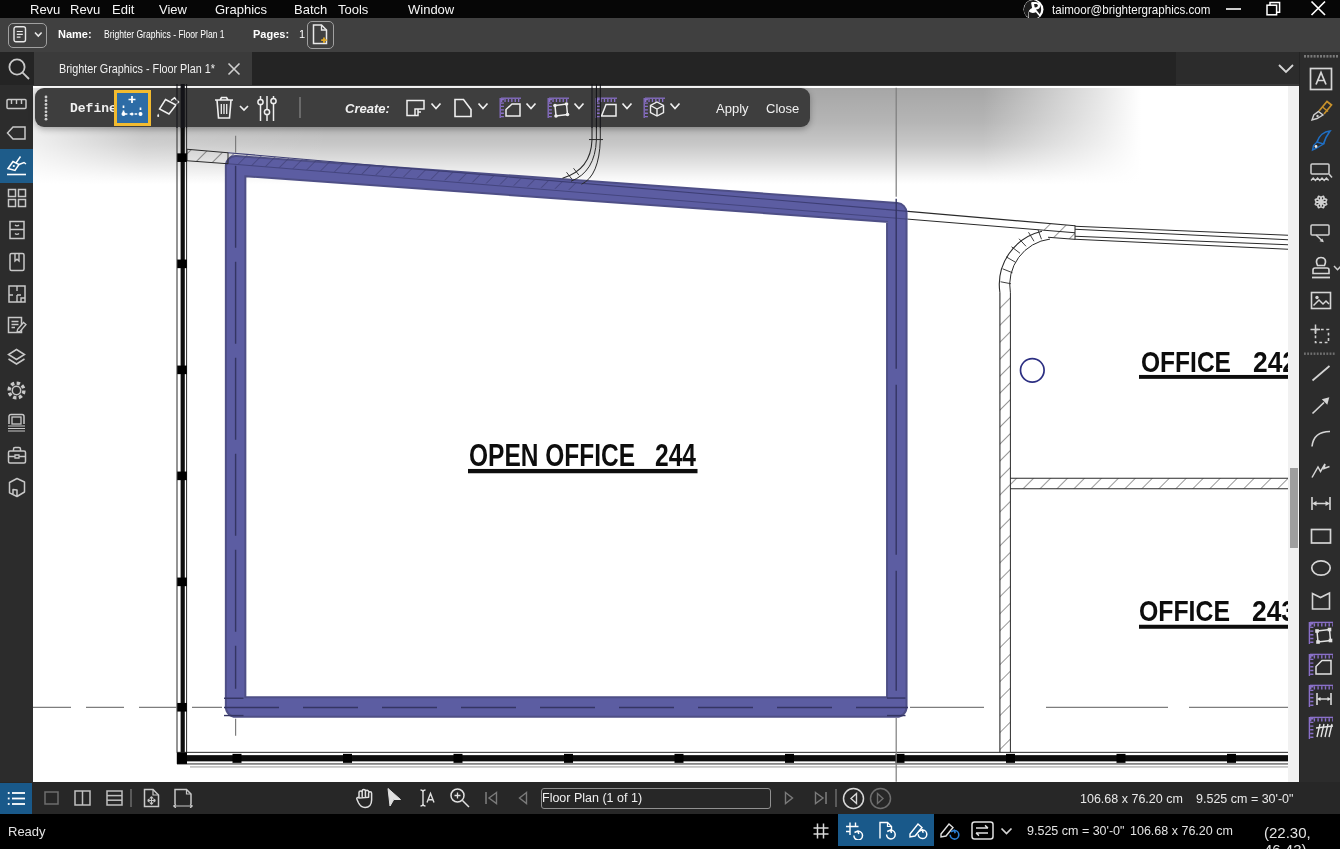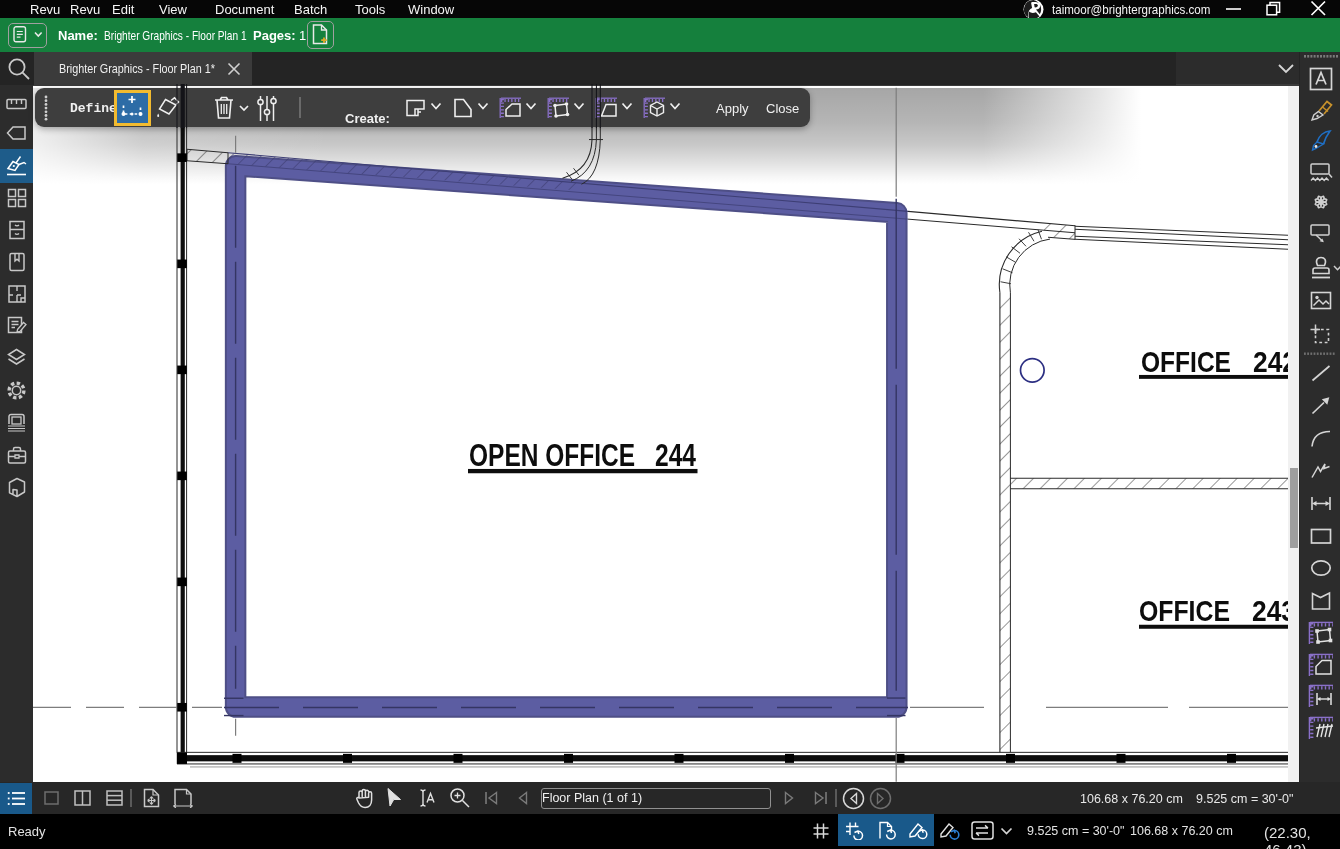--- a/index.html
+++ b/index.html
@@ -4,21 +4,21 @@
 <style>
   html,body{margin:0;padding:0;}
   body{width:1340px;height:849px;overflow:hidden;background:#2c2c2c;
        font-family:"Liberation Sans", sans-serif;-webkit-font-smoothing:antialiased;}
   #app{position:relative;width:1340px;height:849px;}
   .abs{position:absolute;}
   
   #titlebar{position:absolute;left:0;top:0;width:1340px;height:36px;background:#060606;color:#f5f5f5;font-size:13px;}
   #titlebar .mi{position:absolute;top:1.5px;}
   
-  #namebar{position:absolute;left:0;top:18px;width:1340px;height:34px;background:#15803d;color:#fff;font-size:13px;}
+  #namebar{position:absolute;left:0;top:18px;width:1340px;height:34px;background:#404040;color:#fff;font-size:11px;}
   
   #tabbar{position:absolute;left:0;top:52px;width:1176px;height:33px;background:#242424;}
   #tab1{position:absolute;left:34px;top:0;width:218px;height:33px;background:#3b3b3b;color:#efefef;font-size:13px;line-height:33px;}
   
   #leftbar{position:absolute;left:0;top:85px;width:33px;height:697px;background:#2c2c2c;}
   #rightbar{position:absolute;left:1299px;top:52px;width:41px;height:730px;background:#2c2c2c;}
   
   #canvasTopLine{position:absolute;left:33px;top:84px;width:1266px;height:1.5px;background:#3a3a3a;}
   #canvas{position:absolute;left:33px;top:85.5px;width:1255px;height:696.5px;background:#ffffff;overflow:hidden;}
   #grad1{position:absolute;left:0;top:2px;width:1110px;height:96px;
@@ -167,23 +167,23 @@
   </div>
   <div id="vscroll">
       <div id="vthumb"></div>
     </div>
 
   <div id="titlebar">
     <span class="mi" style="left:30px;">Revu</span>
     <span class="mi" style="left:70px;">Revu</span>
     <span class="mi" style="left:112px;">Edit</span>
     <span class="mi" style="left:159px;">View</span>
-    <span class="mi" style="left:215px;">Document</span>
+    <span class="mi" style="left:215px;">Graphics</span>
     <span class="mi" style="left:294px;text-align:center;">Batch</span>
-    <span class="mi" style="left:355px;">Tools</span>
+    <span class="mi" style="left:338px;">Tools</span>
     <span class="mi" style="left:408px;">Window</span>
     <span class="mi" style="left:462px;margin-top:48px;">Help</span>
     <svg class="icon" style="left:1023px;top:-1px;" width="21" height="21" viewBox="0 0 21 21">
       <circle cx="10.5" cy="10.5" r="10" fill="#fff"></circle>
       <path d="M10.5,1 a9.5,9.5 0 0 0 -5,17.6 c-1,-4.5 0.4,-8.3 3.6,-9.6 l-0.9,-4.6 c-0.2,-1 0.4,-1.5 1.4,-1.5 l3.3,0.2 c2.8,0.3 4.4,2 4.2,4.2 c-0.2,2.1 -2,3.2 -4.1,3.3 l3.8,4.6 a9.5,9.5 0 0 0 -6.3,-14.2 Z M11.6,8.3 c1.7,0.4 3.3,-0.5 3.3,-1.8 c0,-1.2 -1,-1.7 -2.5,-1.6 l-1.3,0.1 Z" fill="#1c1c1c"></path>
       <path d="M6.1,18.9 a9.5,9.5 0 0 0 10.4,-1.3 l-3.6,-4.4 c-2.6,1.2 -5.3,0.8 -6.8,-0.6 c-0.6,1.7 -0.6,4 0,6.3 Z" fill="#1c1c1c"></path>
     </svg>
     <span class="mi cx" style="left:1052px;transform:scaleX(0.89);">taimoor@brightergraphics.com</span>
     <svg class="icon" style="left:1225px;top:0;" width="115" height="18" viewBox="0 0 115 18">
       <line x1="1" y1="9" x2="16" y2="9" stroke="#fff" stroke-width="1.6"></line>
@@ -470,21 +470,21 @@
           <line x1="10" y1="1" x2="10" y2="26"></line>
           <line x1="16.5" y1="1" x2="16.5" y2="26"></line>
       </g>
       <g fill="#3e3e3e" stroke="#efefef" stroke-width="1.5">
           <circle cx="3.5" cy="7" r="2.6"></circle>
           <circle cx="10" cy="17" r="2.6"></circle>
           <circle cx="16.5" cy="6" r="2.6"></circle>
         </g>
     </svg>
     <div class="abs" style="left:264px;top:9px;width:1.5px;height:21px;background:#6a6a6a;"></div>
-    <span class="abs bold" style="left:310px;top:23px;">Create:</span>
+    <span class="abs bold" style="left:310px;top:13px;font-style:italic;">Create:</span>
     <svg class="icon" style="left:369px;top:9px;" width="23" height="22" viewBox="0 0 23 22">
       <path d="M3,3.5 H20 V12 H14 V18.5 H3 Z M14,12 H11 V18.5" fill="none" stroke="#efefef" stroke-width="1.5"></path>
       <path d="M14,15 H17" stroke="#efefef" stroke-width="1.5"></path>
     </svg>
     <svg class="icon" style="left:395px;top:14px;" width="12" height="9" viewBox="0 0 12 9">
         <path d="M1.5,1.5 L6,6.5 L10.5,1.5" fill="none" stroke="#efefef" stroke-width="1.7"></path>
       </svg>
     <svg class="icon" style="left:416px;top:9px;" width="23" height="22" viewBox="0 0 23 22">
       <path d="M4,2.5 L4,19.5 L20,19.5 L20,12.5 L12.5,2.5 Z" fill="none" stroke="#efefef" stroke-width="1.6"></path>
     </svg>

